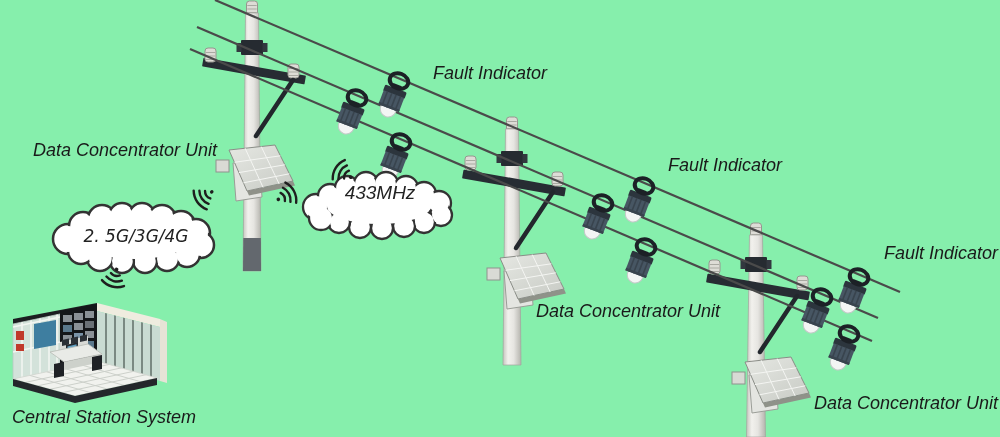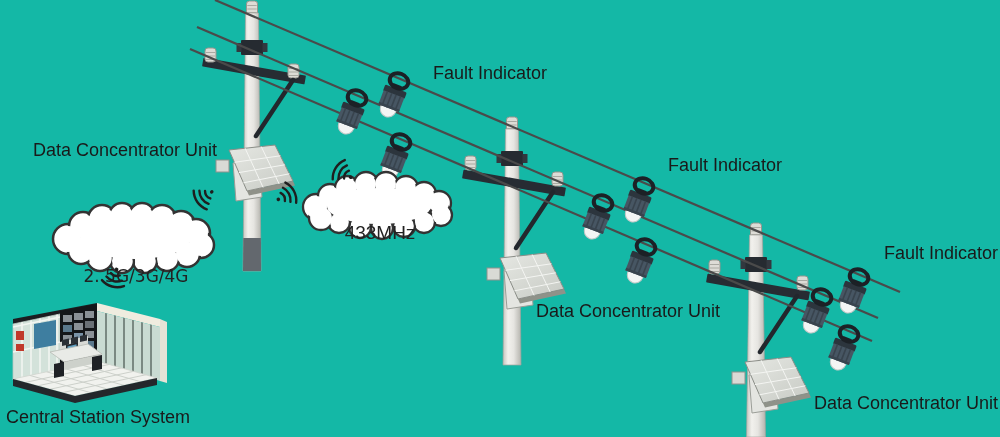--- a/index.html
+++ b/index.html
@@ -1,20 +1,20 @@
 <!DOCTYPE html>
 <html><head>
 <meta charset="utf-8">
 <style>
   html,body{margin:0;padding:0;background:#fff;}
-  .stage{position:relative;width:1000px;height:437px;background:#14b8a6;overflow:hidden;
-         font-family:"Liberation Sans",sans-serif;color:#1a1a1a;}
+  .stage{position:relative;width:1000px;height:437px;background:#86efac;overflow:hidden;
+         font-family:"Liberation Sans",sans-serif;color:#1a1a1a;font-style:italic;}
   .stage svg{position:absolute;left:0;top:0;}
   .lbl{position:absolute;font-size:18px;line-height:21px;color:#1a1a1a;white-space:nowrap;}
-  .cloud-txt{position:absolute;text-align:center;color:#222;margin-top:40px;}
+  .cloud-txt{position:absolute;text-align:center;color:#222;}
   .cloud-cell{left:58px;top:223px;width:156px;font-size:17px;line-height:27px;
               font-family:"DejaVu Sans",sans-serif;letter-spacing:0px;}
   .cloud-rf{left:306px;top:183px;width:148px;font-size:19px;line-height:20px;}
 </style>
 </head>
 <body>
 
 <div class="stage">
 <svg width="1000" height="437" viewBox="0 0 1000 437">
   <defs>
@@ -285,19 +285,19 @@
     <polygon points="92,357 102,355 102,369 92,371" fill="#1f2226"></polygon>
   </g>
 </svg>
 
 <div class="lbl" style="left:433px;top:63px">Fault Indicator</div>
 <div class="lbl" style="left:668px;top:155px">Fault Indicator</div>
 <div class="lbl" style="left:884px;top:243px">Fault Indicator</div>
 <div class="lbl" style="left:33px;top:140px">Data Concentrator Unit</div>
 <div class="lbl" style="left:536px;top:301px">Data Concentrator Unit</div>
 <div class="lbl" style="left:814px;top:393px">Data Concentrator Unit</div>
-<div class="lbl" style="left:6px;top:407px">Central Station System</div>
+<div class="lbl" style="left:12px;top:407px">Central Station System</div>
 
 <div class="cloud-txt cloud-cell">2. 5G/3G/4G</div>
 <div class="cloud-txt cloud-rf">
   <div>433MHz</div>
 </div>
 </div>
 
 </body></html>

